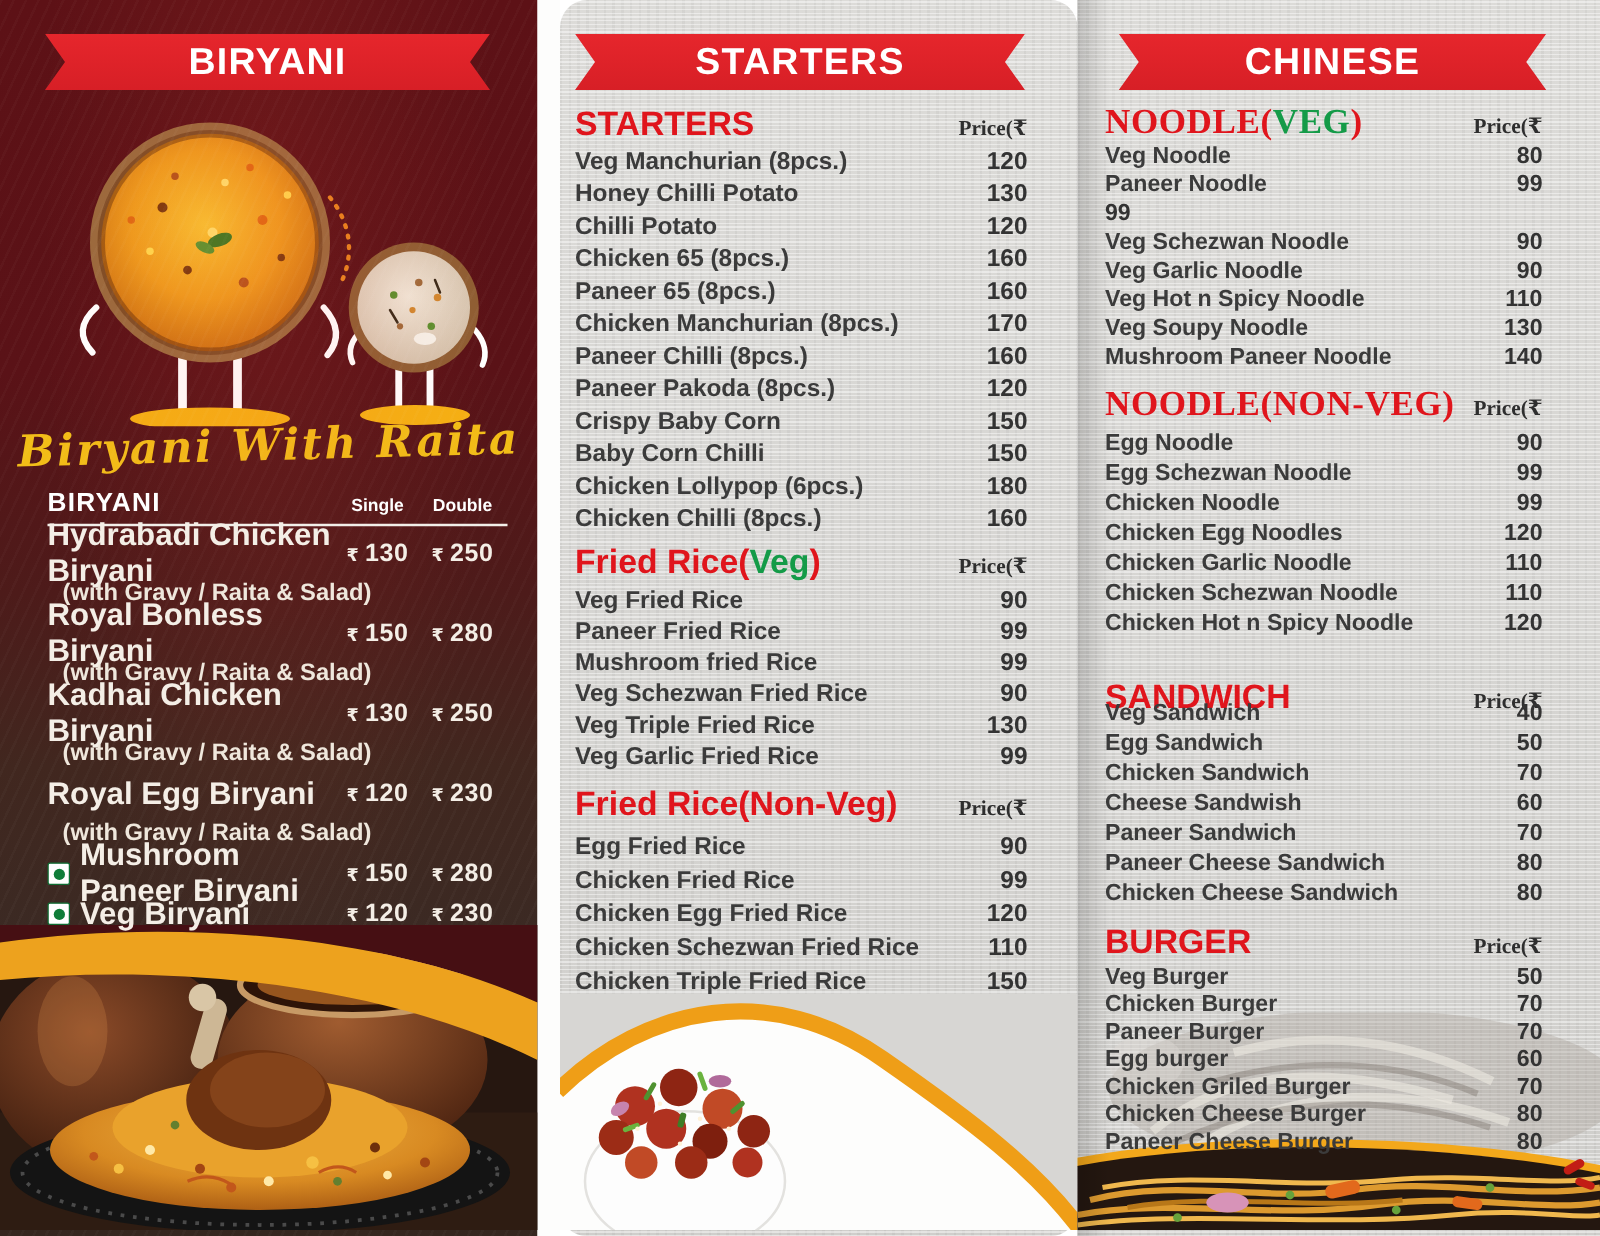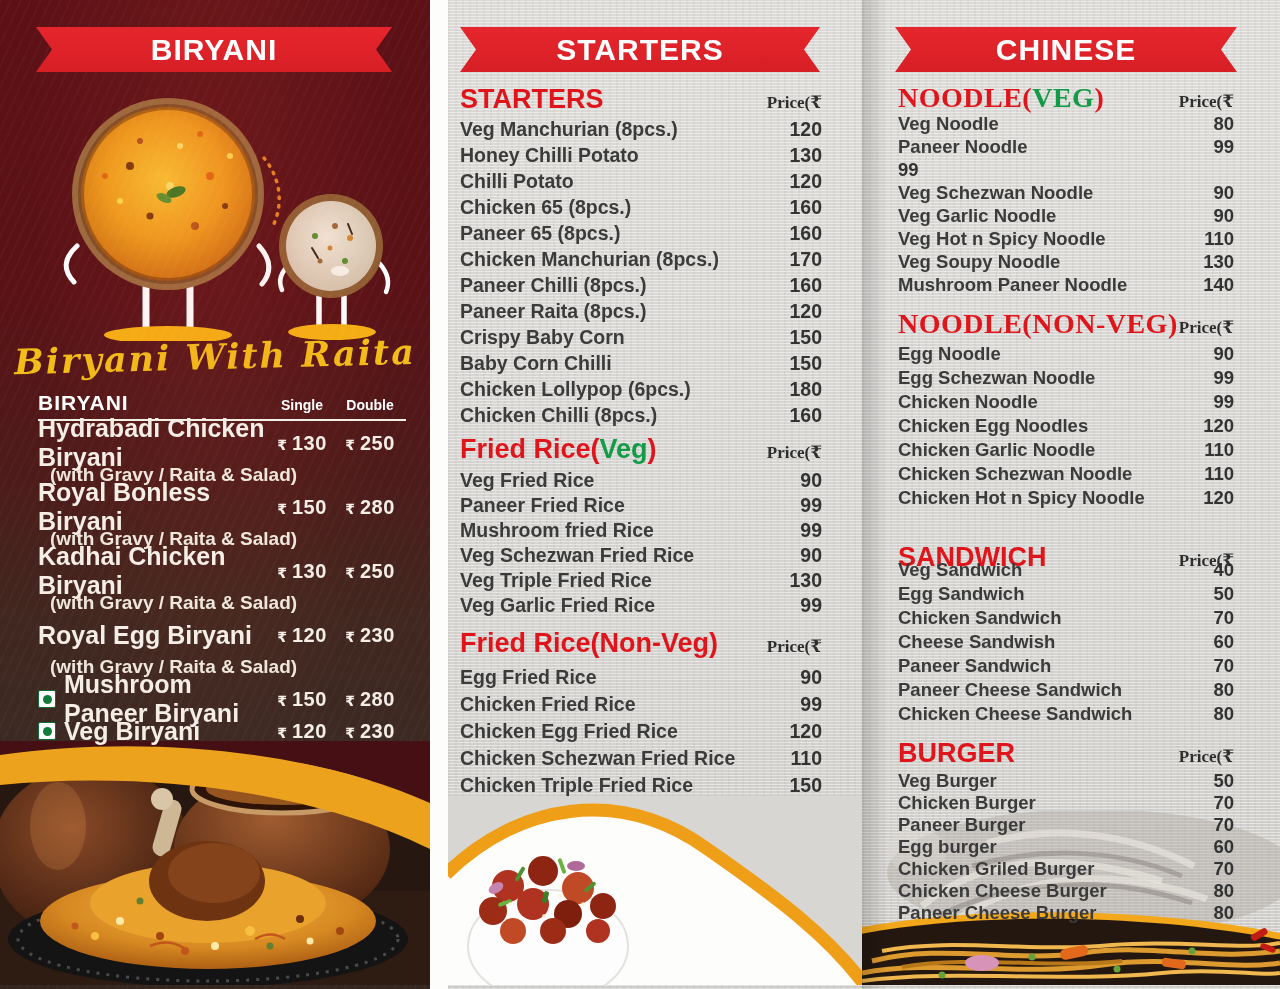--- a/index.html
+++ b/index.html
@@ -11,21 +11,21 @@
     background:linear-gradient(180deg,#5d1116 0%,#5a1217 30%,#4d1b1a 48%,#41271f 62%,#3a2a24 78%,#35261f 100%);}
   .panel-left::after{content:"";position:absolute;inset:0;pointer-events:none;
     background:repeating-linear-gradient(115deg,rgba(255,255,255,.025) 0 2px,transparent 2px 9px),
                radial-gradient(ellipse at 50% 18%,rgba(255,80,60,.10),transparent 60%);}
   .gutter{position:absolute;top:0;left:430px;width:18px;height:989px;background:#fdfdfc;}
   .texture{background-color:#d8d7d4;
     background-image:
       repeating-linear-gradient(0deg,rgba(255,255,255,.45) 0 1px,transparent 1px 3px),
       repeating-linear-gradient(90deg,rgba(0,0,0,.035) 0 2px,transparent 2px 7px),
       linear-gradient(180deg,#dcdbd8 0%,#d5d4d1 60%,#cfcecb 100%);}
-  .panel-mid{left:448px;width:414px;}
+  .panel-mid{left:448px;width:414px;border-radius:22px;}
   .panel-right{left:862px;width:418px;}
   .panel-right::before{content:"";position:absolute;top:0;left:0;width:26px;height:989px;
     background:linear-gradient(90deg,rgba(0,0,0,.16),rgba(0,0,0,0));z-index:2;pointer-events:none;}
   
   .ribbon{position:absolute;top:27px;height:45px;background:linear-gradient(180deg,#e6262c,#d71f26);
     clip-path:polygon(0 0,100% 0,calc(100% - 16px) 50%,100% 100%,0 100%,16px 50%);
     display:flex;align-items:center;justify-content:center;z-index:3;}
   .ribbon span{color:#fff;font-weight:bold;font-size:30px;letter-spacing:1px;}
   .rib-l{left:36px;width:356px;}
   .rib-m{left:12px;width:360px;}
@@ -49,21 +49,21 @@
   .b-price .num{font-size:20px;letter-spacing:.5px;}
   .b-note{height:32px;display:flex;align-items:center;padding-left:12px;
     font-size:19px;font-weight:bold;color:#efe7dc;}
   .veg-ic{width:16px;height:16px;background:#fff;border:1px solid #0e6e33;border-radius:2px;
     display:inline-flex;align-items:center;justify-content:center;flex:0 0 auto;}
   .veg-ic i{width:9px;height:9px;border-radius:50%;background:#0f7d39;display:block;}
   .photo{position:absolute;left:0;bottom:0;z-index:1;}
   
   .mcol{position:absolute;z-index:3;}
   .mcol-mid{top:84px;left:12px;right:40px;}
-  .mcol-right{top:82px;left:36px;right:46px;}
+  .mcol-right{top:82px;left:22px;right:46px;}
   .sec-head{display:flex;align-items:baseline;}
   .sec-title{font-weight:bold;color:#e0151c;white-space:pre;}
   .sec-title .grn{color:#149b48;}
   .sans .sec-title{font-size:27px;font-family:"Liberation Sans",sans-serif;}
   .serif .sec-title{font-size:28px;font-family:"Liberation Serif","DejaVu Serif",serif;letter-spacing:.5px;}
   .price-label{margin-left:auto;font-family:"Liberation Serif","DejaVu Serif",serif;
     font-weight:bold;font-size:17px;color:#2e2e2e;}
   .m-row{display:flex;align-items:center;}
   .m-name{flex:1;font-weight:bold;color:#3b3b3b;}
   .m-price{font-weight:bold;color:#333;}
@@ -334,21 +334,21 @@
           </div>
           <div class="m-row">
             <span class="m-name">Chicken Manchurian (8pcs.)</span>
             <span class="m-price">170</span>
           </div>
           <div class="m-row">
             <span class="m-name">Paneer Chilli (8pcs.)</span>
             <span class="m-price">160</span>
           </div>
           <div class="m-row">
-            <span class="m-name">Paneer Raita (8pcs.)</span>
+            <span class="m-name">Paneer Pakoda (8pcs.)</span>
             <span class="m-price">120</span>
           </div>
           <div class="m-row">
             <span class="m-name">Crispy Baby Corn</span>
             <span class="m-price">150</span>
           </div>
           <div class="m-row">
             <span class="m-name">Baby Corn Chilli</span>
             <span class="m-price">150</span>
           </div>

